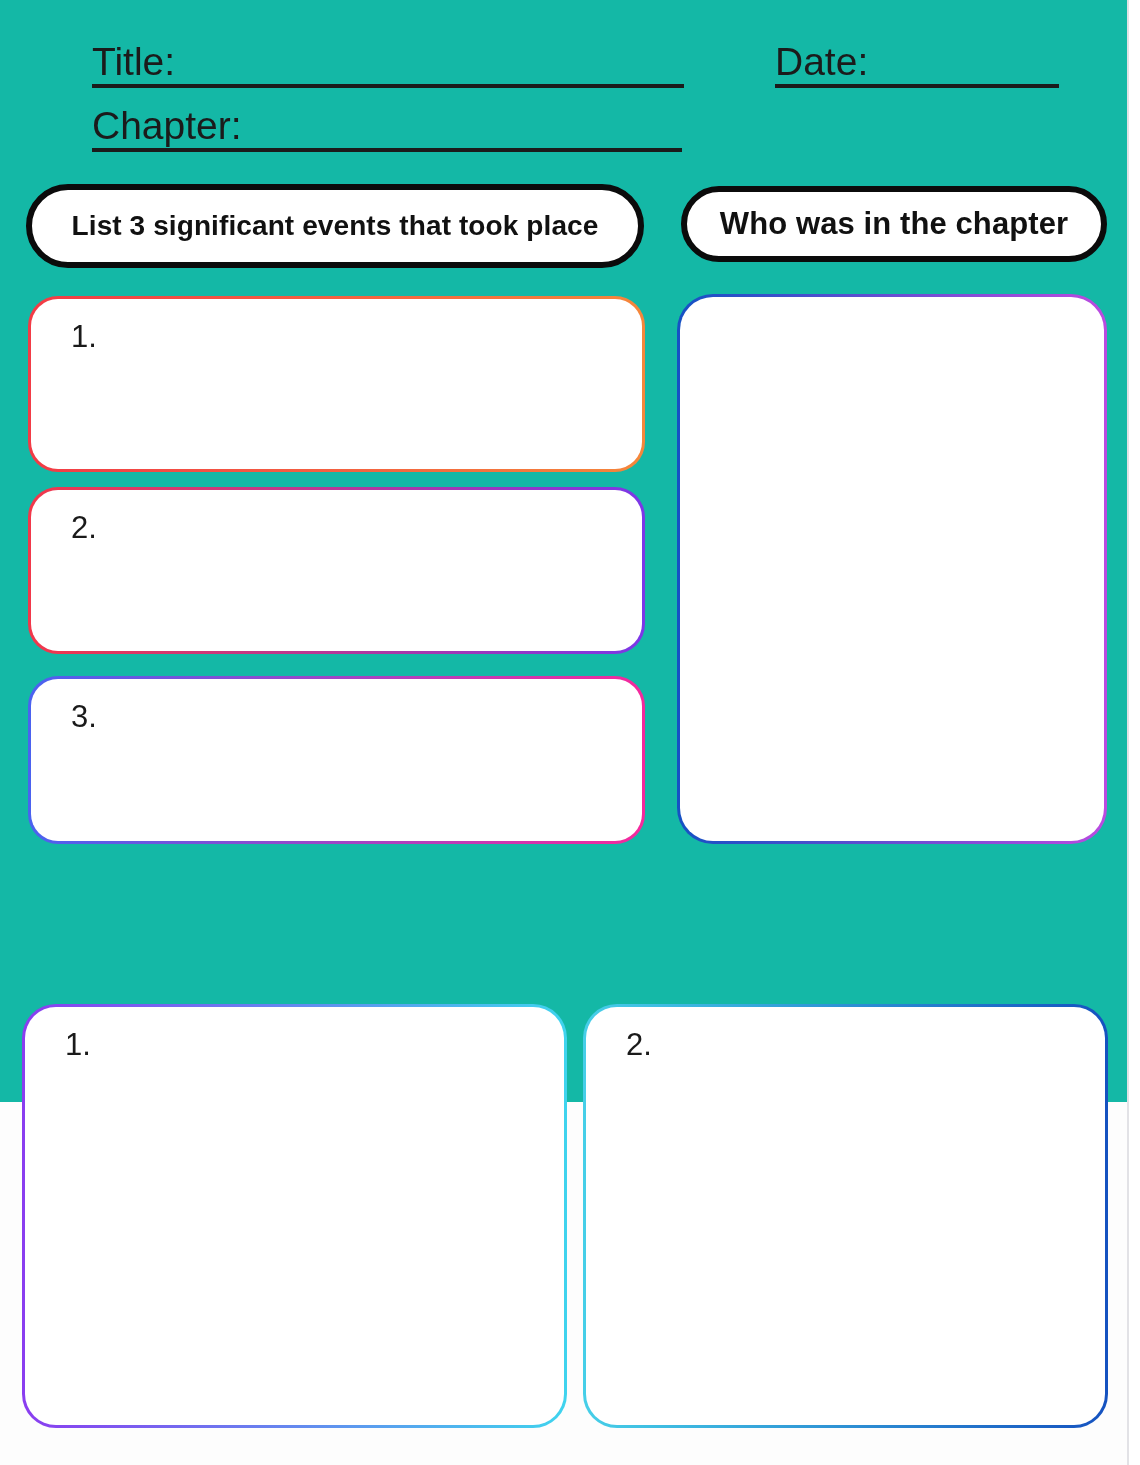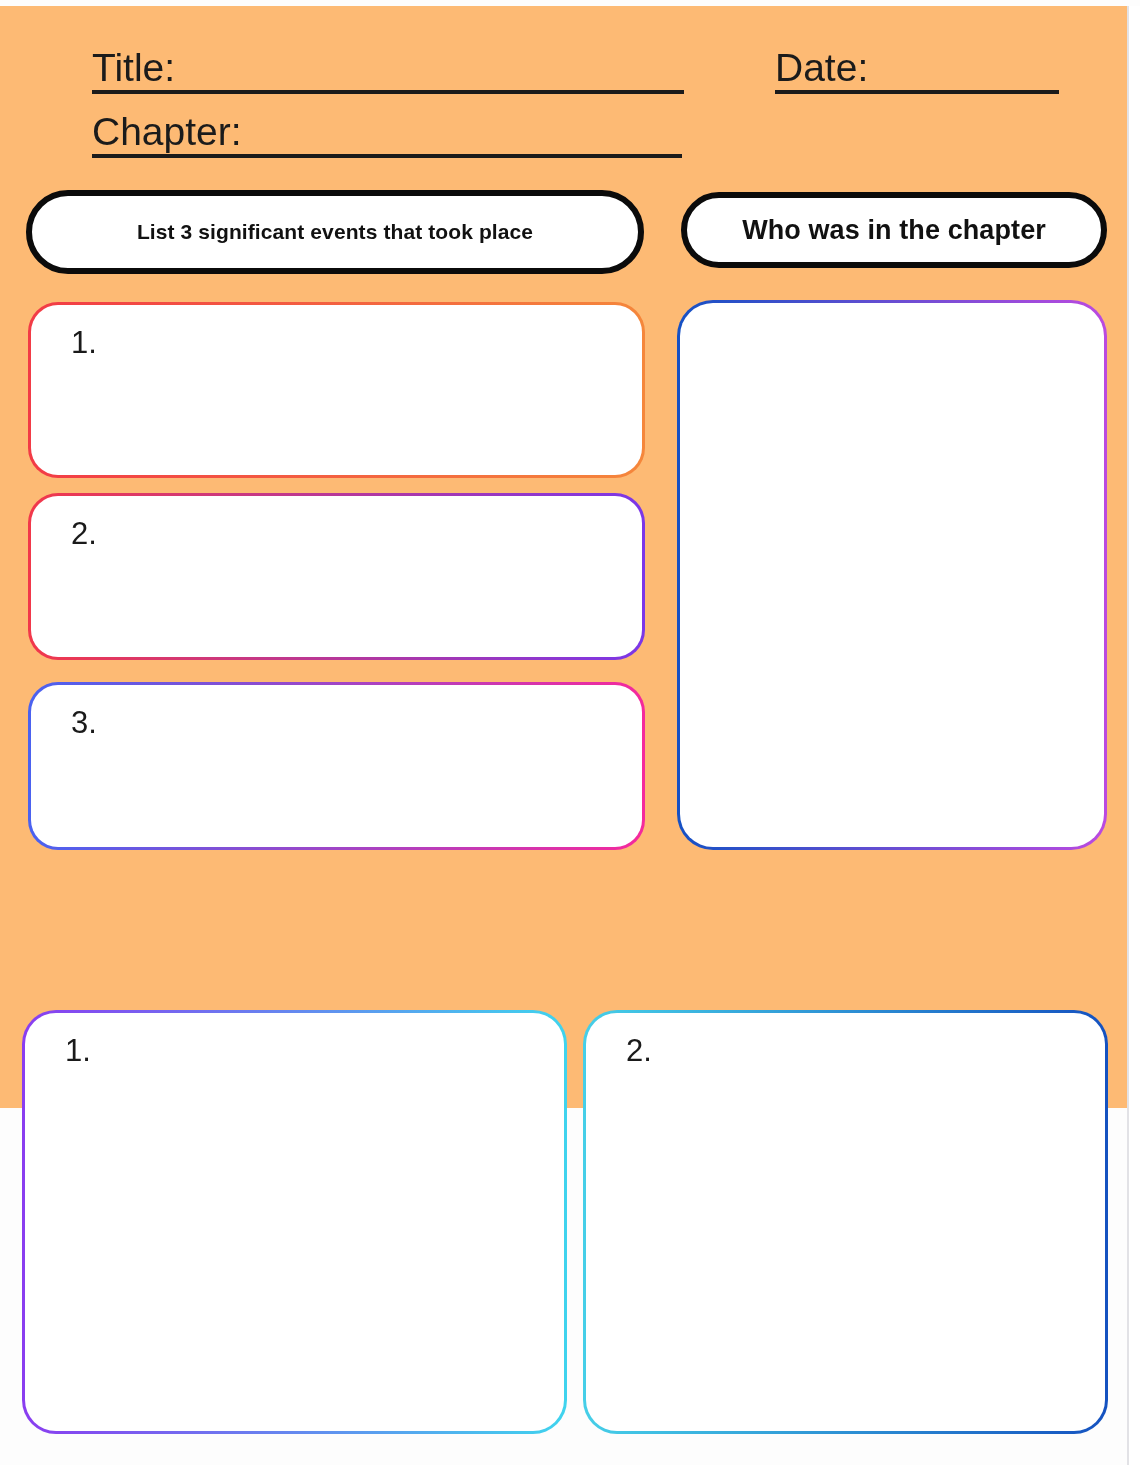--- a/index.html
+++ b/index.html
@@ -11,24 +11,24 @@
     width: 1140px;
     height: 1465px;
     font-family: "Liberation Sans", sans-serif;
     position: relative;
     overflow: hidden;
     background: #fdfdfd;
   }
 
   .page {
     position: absolute;
-    left: 0; top: 6px;
+    left: 0; top: 0;
     width: 1140px;
     height: 1102px;
-    background: #fdba74;
+    background: #14b8a6;
   }
 
   
   .page-edge {
     position: absolute;
     top: 0;
     left: 1127px;
     width: 13px;
     height: 1465px;
     background: #ffffff;
@@ -87,23 +87,23 @@
   }
   .banner-text {
     font-size: 27px;
     font-weight: bold;
     color: #111111;
     letter-spacing: 0.1px;
     white-space: nowrap;
     text-align: center;
   }
   #banner-events      { left: 26px;  top: 184px; width: 618px; height: 84px; }
-  #banner-events .banner-text { font-size: 21px; text-align: right; }
+  #banner-events .banner-text { font-size: 28px; text-align: right; }
   #banner-who         { left: 681px; top: 186px; width: 426px; height: 76px; }
-  #banner-who .banner-text { font-size: 27px; }
+  #banner-who .banner-text { font-size: 31px; }
   #banner-predictions { left: 34px;  top: 880px; width: 1074px; height: 96px; }
   #banner-predictions .banner-text { font-size: 28px; }
 
   
   .gbox {
     position: absolute;
     border-radius: 30px;
     padding: 3px;
     box-sizing: border-box;
   }

